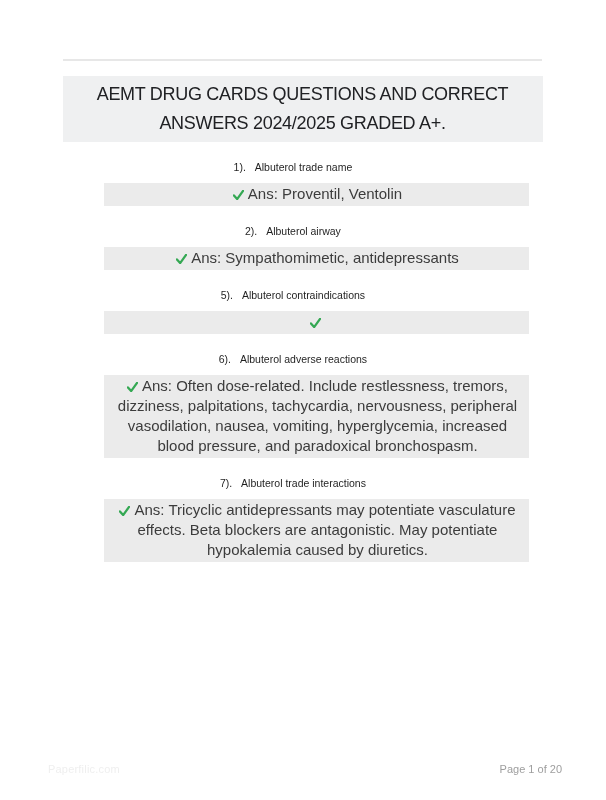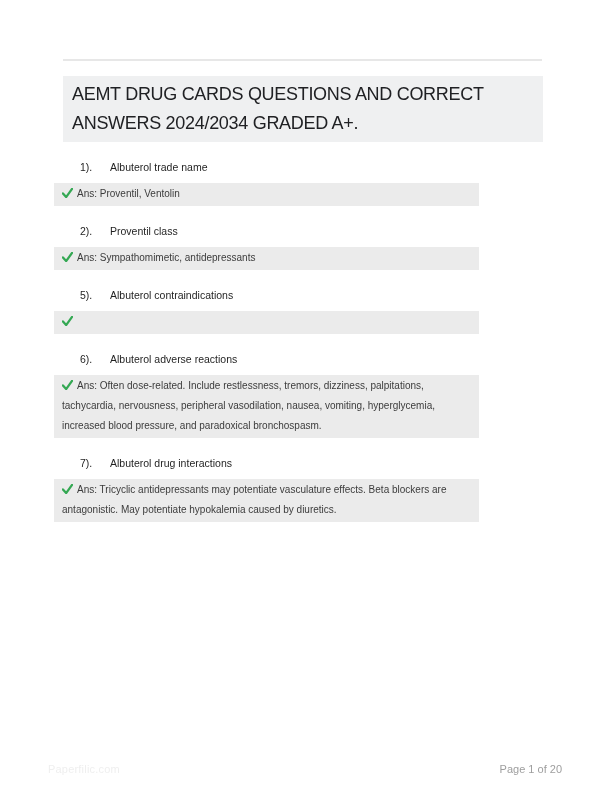--- a/index.html
+++ b/index.html
@@ -2,21 +2,21 @@
 <html><head>
 <meta charset="utf-8">
 <style>
   html, body { margin: 0; padding: 0; background: #ffffff; }
   body {
     width: 606px; height: 800px;
     font-family: "Liberation Sans", "DejaVu Sans", sans-serif;
     position: relative; overflow: hidden;
     -webkit-font-smoothing: antialiased;
   }
-  .page { position: relative; width: 606px; height: 800px; background: #ffffff; }
+  .page { position: relative; width: 606px; height: 800px; background: #ffffff; text-align: center; }
 
   .divider {
     position: absolute; left: 63px; top: 59px; width: 479px; height: 0;
     border-top: 2px solid #e7e7e7;
   }
 
   .title-box {
     position: absolute; left: 63px; top: 76px; width: 480px;
     background: #eff0f1; box-sizing: border-box;
     padding: 4px 10px 4px 9px;
@@ -28,23 +28,23 @@
   .qa-item { margin-bottom: 18px; }
 
   .question-row {
     padding-left: 80px; margin-bottom: 8px;
     font-size: 10.5px; line-height: 15px; color: #1f1f1f;
   }
   .q-num { display: inline-block; width: 30px; color: #1f1f1f; }
   .q-text { color: #1f1f1f; }
 
   .answer-box {
-    margin-left: 54px; width: 425px; box-sizing: border-box;
+    margin-left: 104px; width: 425px; box-sizing: border-box;
     background: #ebebeb; padding: 1px 6px 2px 8px;
-    font-size: 10px; line-height: 20px; color: #3c3c3c;
+    font-size: 15px; line-height: 20px; color: #3c3c3c;
   }
   .check {
     display: inline-block; vertical-align: -1px; margin-right: 4px;
     width: 11px; height: 10px; line-height: 0;
   }
   .check svg { display: block; }
 
   .footer-watermark {
     position: absolute; left: 48px; top: 763px;
     font-size: 11px; color: #efefef; letter-spacing: 0.2px;
@@ -56,39 +56,39 @@
 </style>
 </head>
 <body>
 
 <div class="page">
 
   <div class="divider"></div>
 
   <div class="title-box">
     <div>AEMT DRUG CARDS QUESTIONS AND CORRECT</div>
-    <div>ANSWERS 2024/2034 GRADED A+.</div>
+    <div>ANSWERS 2024/2025 GRADED A+.</div>
   </div>
 
   <div class="qa-list">
 
     <div class="qa-item">
       <div class="question-row">
         <span class="q-num">1).</span><span class="q-text">Albuterol trade name</span>
       </div>
       <div class="answer-box">
         <span class="check"><svg width="11" height="10" viewBox="0 0 24 22">
               <path d="M2 12l7 8L22 2" fill="none" stroke-width="5" stroke-linecap="round" stroke-linejoin="round" stroke="#34a853"></path>
             </svg></span><span class="a-text">Ans: Proventil, Ventolin</span>
       </div>
     </div>
 
     <div class="qa-item">
       <div class="question-row">
-        <span class="q-num">2).</span><span class="q-text">Proventil class</span>
+        <span class="q-num">2).</span><span class="q-text">Albuterol airway</span>
       </div>
       <div class="answer-box">
         <span class="check"><svg width="11" height="10" viewBox="0 0 24 22">
               <path d="M2 12l7 8L22 2" fill="none" stroke-width="5" stroke-linecap="round" stroke-linejoin="round" stroke="#34a853"></path>
             </svg></span><span class="a-text">Ans: Sympathomimetic, antidepressants</span>
       </div>
     </div>
 
     <div class="qa-item">
     </div>
@@ -111,21 +111,21 @@
       </div>
       <div class="answer-box">
         <span class="check"><svg width="11" height="10" viewBox="0 0 24 22">
               <path d="M2 12l7 8L22 2" fill="none" stroke-width="5" stroke-linecap="round" stroke-linejoin="round" stroke="#34a853"></path>
             </svg></span><span class="a-text">Ans: Often dose-related. Include restlessness, tremors, dizziness, palpitations, tachycardia, nervousness, peripheral vasodilation, nausea, vomiting, hyperglycemia, increased blood pressure, and paradoxical bronchospasm.</span>
       </div>
     </div>
 
     <div class="qa-item">
       <div class="question-row">
-        <span class="q-num">7).</span><span class="q-text">Albuterol drug interactions</span>
+        <span class="q-num">7).</span><span class="q-text">Albuterol trade interactions</span>
       </div>
       <div class="answer-box">
         <span class="check"><svg width="11" height="10" viewBox="0 0 24 22">
               <path d="M2 12l7 8L22 2" fill="none" stroke-width="5" stroke-linecap="round" stroke-linejoin="round" stroke="#34a853"></path>
             </svg></span><span class="a-text">Ans: Tricyclic antidepressants may potentiate vasculature effects. Beta blockers are antagonistic. May potentiate hypokalemia caused by diuretics.</span>
       </div>
     </div>
 
   </div>
 

